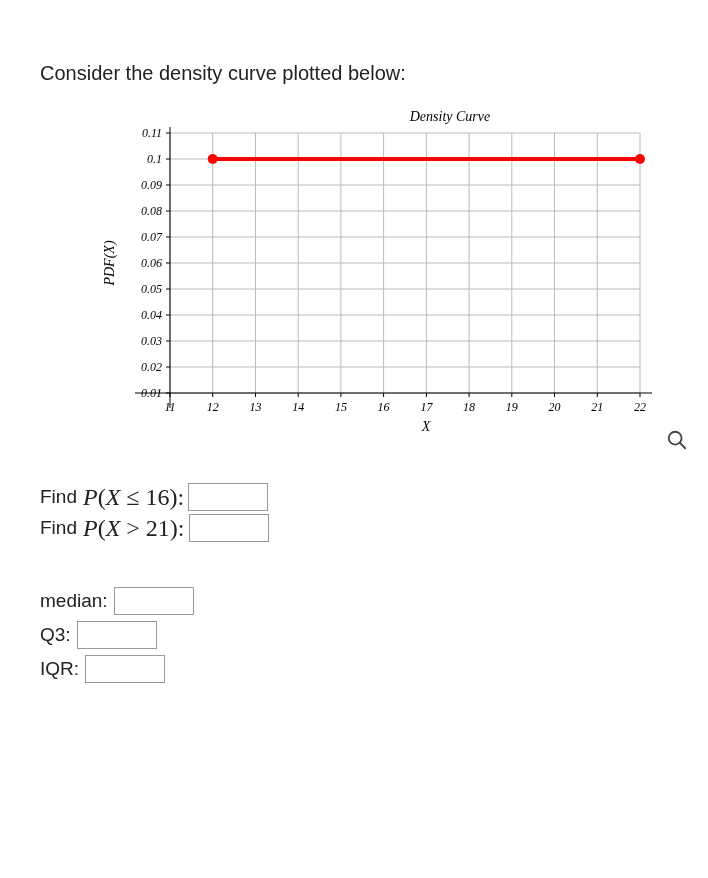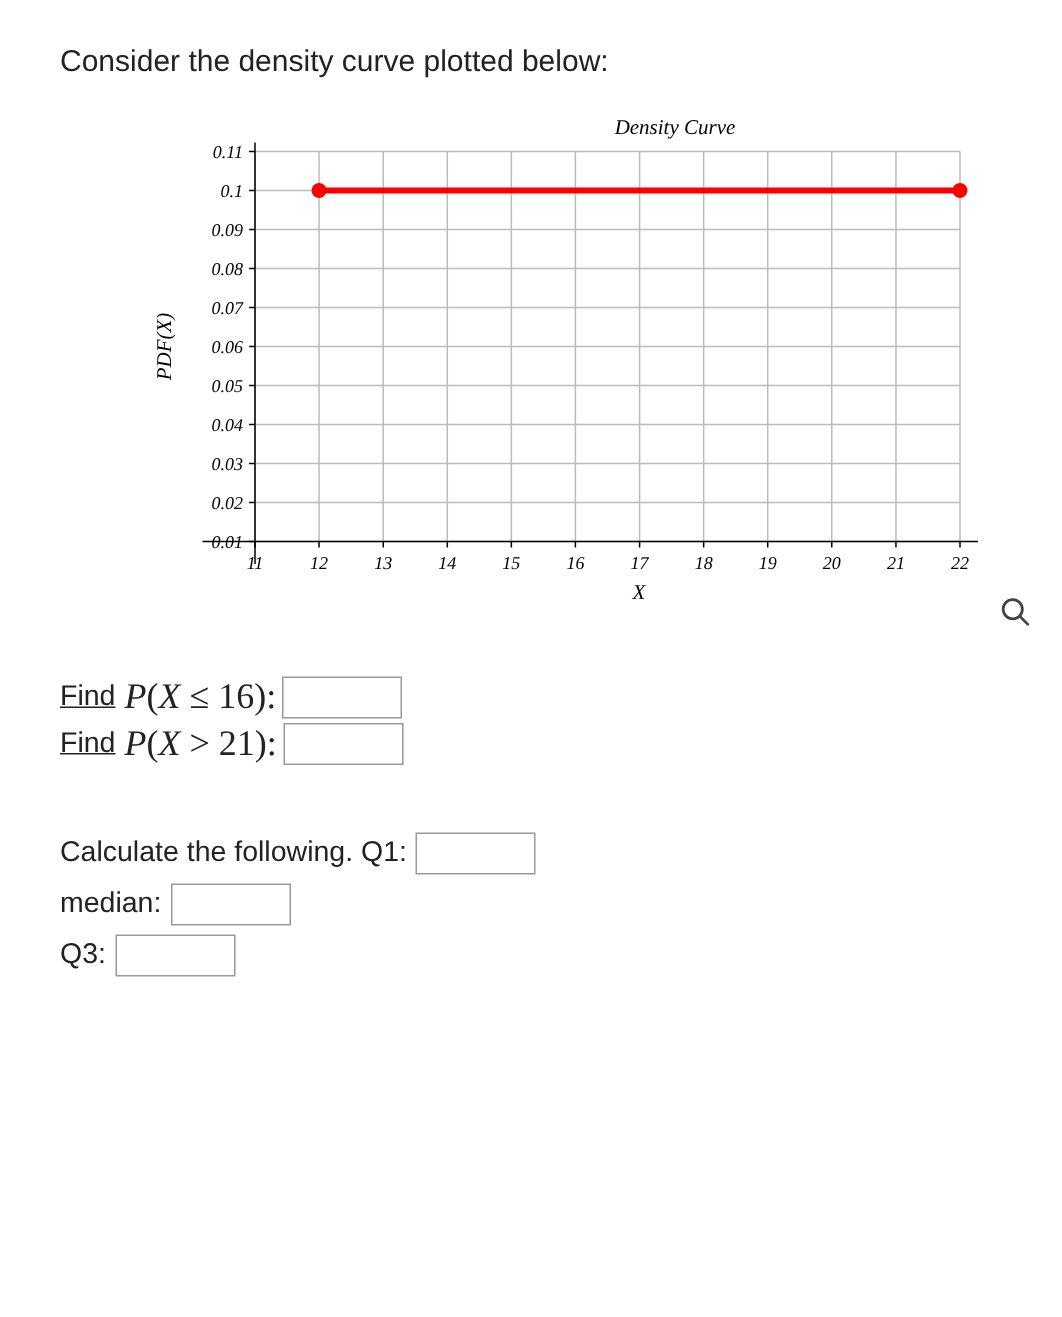--- a/index.html
+++ b/index.html
@@ -7,20 +7,21 @@
       font-family: Arial, Helvetica, sans-serif;
       margin: 0;
       padding: 30px 40px;
       width: 708px;
       font-size: 18px;
       color: #222;
     }
     .prompt {
       font-size: 20px;
       margin-bottom: 18px;
+      margin-top: 32px;
     }
     .chart-wrapper {
       position: relative;
       margin-left: 40px;
       margin-bottom: 20px;
       text-decoration: underline;
     }
     svg.chart { display: block; }
     .chart-title {
       font-style: italic;
@@ -65,21 +66,20 @@
     }
     .question-line {
       margin: 3px 0;
       display: flex;
       align-items: center;
       flex-wrap: wrap;
     }
     .question-line .label-part {
       font-size: 19px;
       margin-right: 6px;
-      text-decoration: underline;
     }
     .math {
       font-family: Georgia, 'Times New Roman', serif;
       font-size: 24px;
     }
     .math .ital { font-style: italic; }
     input.answer {
       border: 1px solid #999;
       width: 80px;
       height: 28px;
@@ -221,24 +221,24 @@
   </div>
   <div class="question-line">
     <span class="label-part">Find </span>
     <span class="math"><span class="ital">P</span>(<span class="ital">X</span> &gt; 21):</span>
     <input class="answer" type="text" style="">
   </div>
 </div>
 
 <div class="followup">
   <div class="line">
-    <span>Calculate the following. Q1:</span>
-    <input class="answer" type="text" style="">
-  </div>
-  <div class="line">
     <span>median:</span>
     <input class="answer" type="text" style="">
   </div>
   <div class="line">
     <span>Q3:</span>
     <input class="answer" type="text" style="">
   </div>
+  <div class="line">
+    <span>IQR:</span>
+    <input class="answer" type="text" style="">
+  </div>
 </div>
 
 </body></html>

